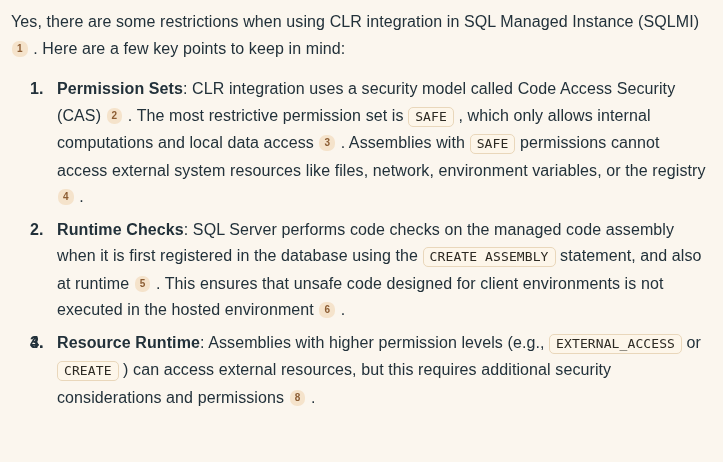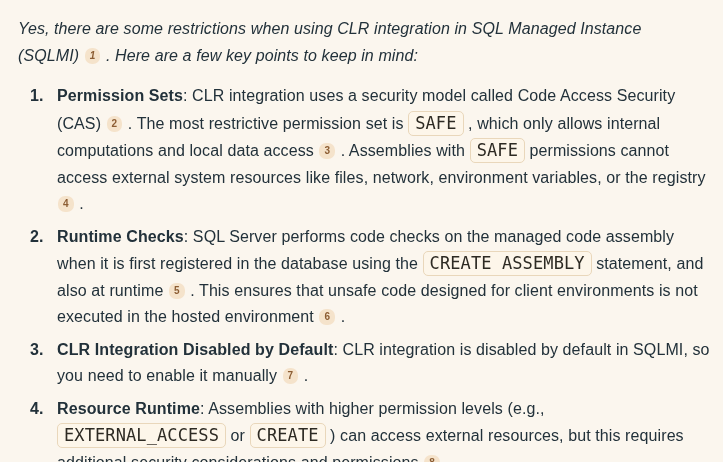--- a/index.html
+++ b/index.html
@@ -22,23 +22,22 @@
     font-family: "Liberation Sans", sans-serif;
     font-size: 16px;
     line-height: 26.5px;
     letter-spacing: 0.1px;
   }
   .answer {
     padding: 8px 10px 0 10px;
     width: 723px;
   }
   .para {
-    margin: 8px;
+    margin: 1px;
     max-width: 703px;
-    font-style: italic;
   }
   ol.points {
     list-style: none;
     margin: 14px 0 0 0;
     padding: 0;
   }
   ol.points li {
     position: relative;
     padding-left: 47px;
     margin-bottom: 6px;
@@ -46,21 +45,21 @@
   }
   .num {
     position: absolute;
     left: 20px;
     top: 0;
     font-weight: 700;
   }
   strong { font-weight: 700; text-align: right; }
   code.inline-code {
     font-family: "DejaVu Sans Mono", monospace;
-    font-size: 17px;
+    font-size: 13px;
     color: var(--code_text);
     background: var(--code_bg);
     border: 1px solid var(--code_border);
     border-radius: 5px;
     padding: 1px 6px 2px 6px;
     white-space: nowrap;
   }
   .cite {
     display: inline-block;
     background: var(--citation_bg);
@@ -84,20 +83,19 @@
     <li>
       <span class="num">1.</span>
       <span><strong>Permission Sets</strong>: CLR integration uses a security model called Code Access Security (CAS) <span class="cite">2</span> . The most restrictive permission set is <code class="inline-code">SAFE</code> , which only allows internal computations and local data access <span class="cite">3</span> . Assemblies with <code class="inline-code">SAFE</code> permissions cannot access external system resources like files, network, environment variables, or the registry <span class="cite">4</span> .</span>
     </li>
     <li>
       <span class="num">2.</span>
       <span><strong>Runtime Checks</strong>: SQL Server performs code checks on the managed code assembly when it is first registered in the database using the <code class="inline-code">CREATE ASSEMBLY</code> statement, and also at runtime <span class="cite">5</span> . This ensures that unsafe code designed for client environments is not executed in the hosted environment <span class="cite">6</span> .</span>
     </li>
     <li>
       <span class="num">3.</span>
-      <span><strong>CLR Integration Disabled by Default</strong>: CLR integration is disabled by default in SQLMI, so you need to enable it manually <span class="cite">7</span> .</span>
     </li>
     <li>
       <span class="num">4.</span>
       <span><strong>Resource Runtime</strong>: Assemblies with higher permission levels (e.g., <code class="inline-code">EXTERNAL_ACCESS</code> or <code class="inline-code">CREATE</code> ) can access external resources, but this requires additional security considerations and permissions <span class="cite">8</span> .</span>
     </li>
   </ol>
 </div>
 
 </body></html>

